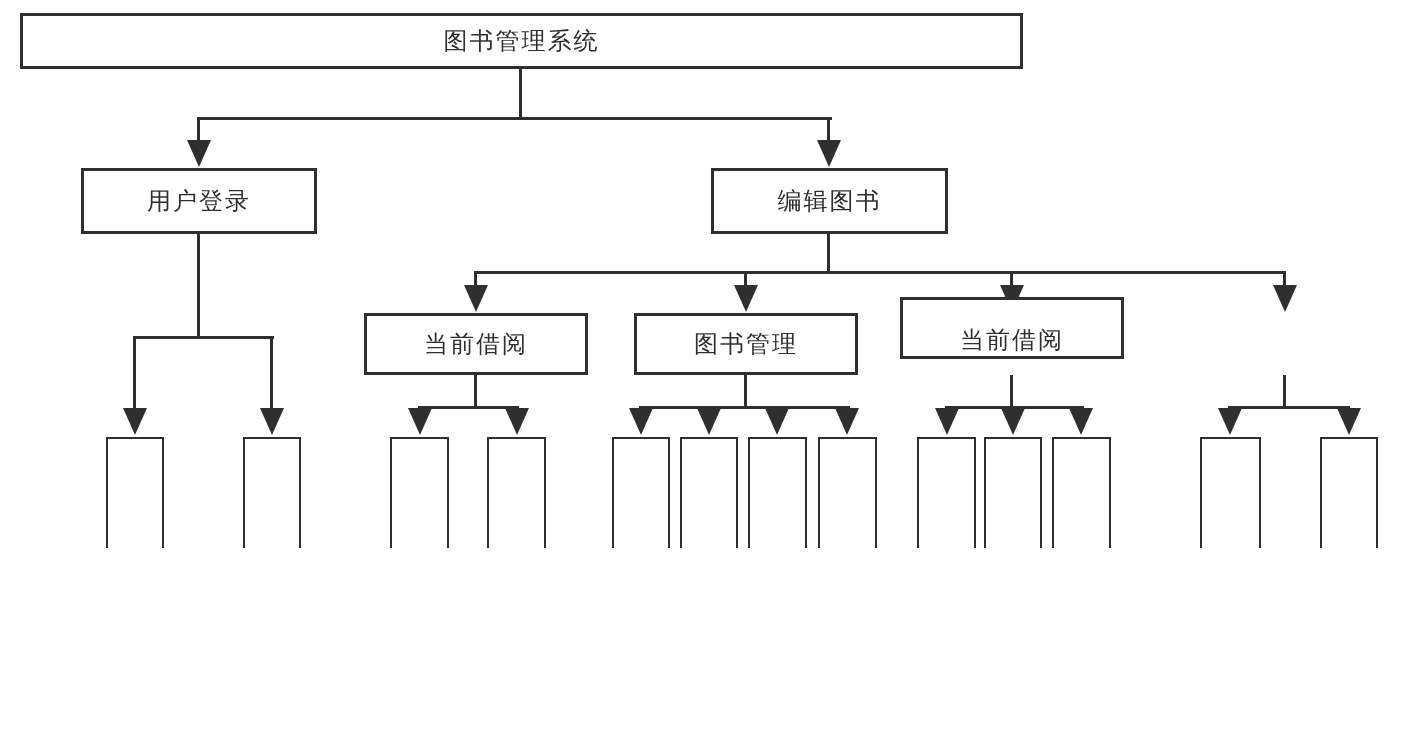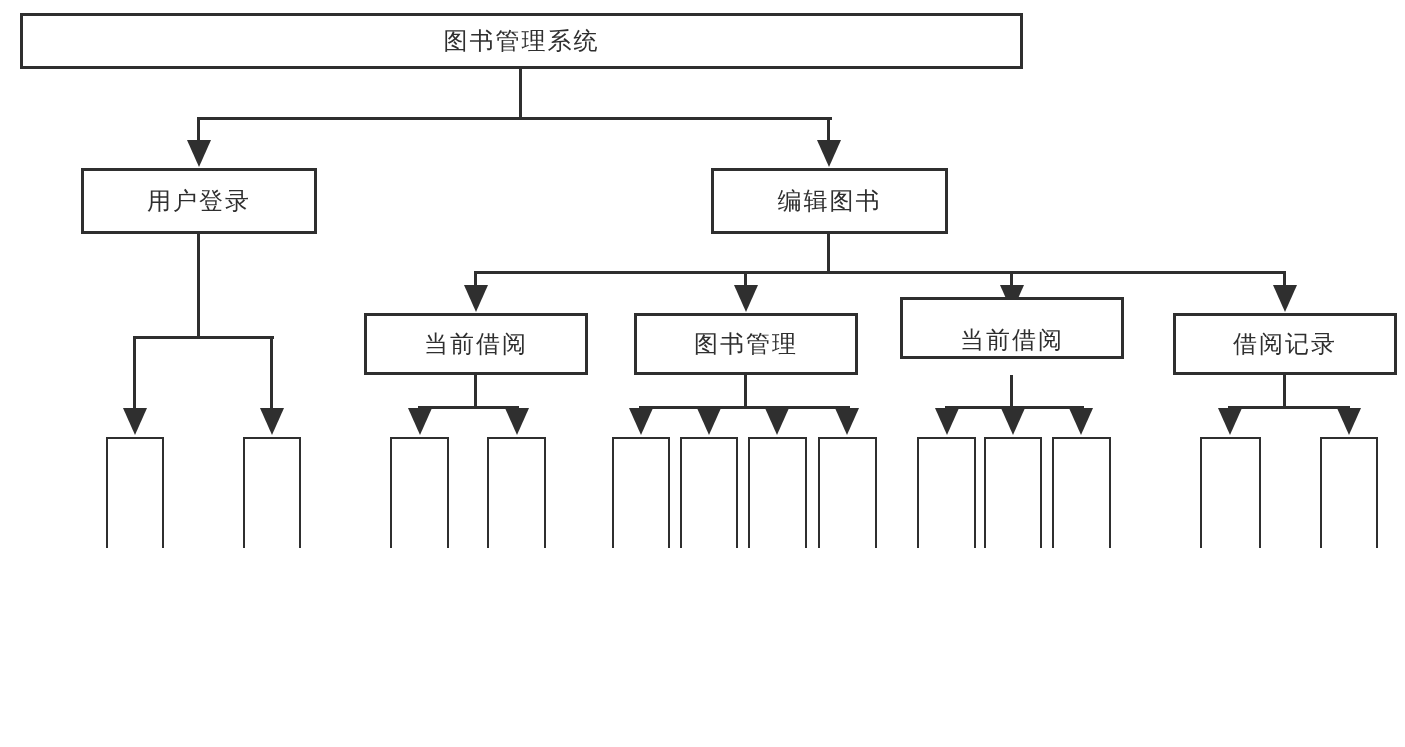--- a/index.html
+++ b/index.html
@@ -102,23 +102,20 @@
 
   <div class="box" style="left:364px; top:313px; width:224px; height:62px;">
     <span class="hlabel">当前借阅</span>
   </div>
   <div class="box" style="left:634px; top:313px; width:224px; height:62px;">
     <span class="hlabel">图书管理</span>
   </div>
   <div class="box" style="left:900px; top:297px; width:224px; height:62px;align-items:flex-end;">
     <span class="hlabel">当前借阅</span>
   </div>
-  <div class="box" style="left:1173px; top:313px; width:224px; height:62px;">
-    <span class="hlabel">借阅记录</span>
-  </div>
 
   <div class="vline" style="left:474px; top:375px; height:32px;"></div>
   <div class="hline" style="left:418px; top:406px; width:101px;"></div>
   <div class="vline" style="left:418px; top:406px; height:8px;"></div>
   <div class="vline" style="left:515px; top:406px; height:8px;"></div>
   <div class="arrow" style="left:408px; top:408px;"></div>
   <div class="arrow" style="left:505px; top:408px;"></div>
 
   <div class="vline" style="left:744px; top:375px; height:32px;"></div>
   <div class="hline" style="left:639px; top:406px; width:211px;"></div>

